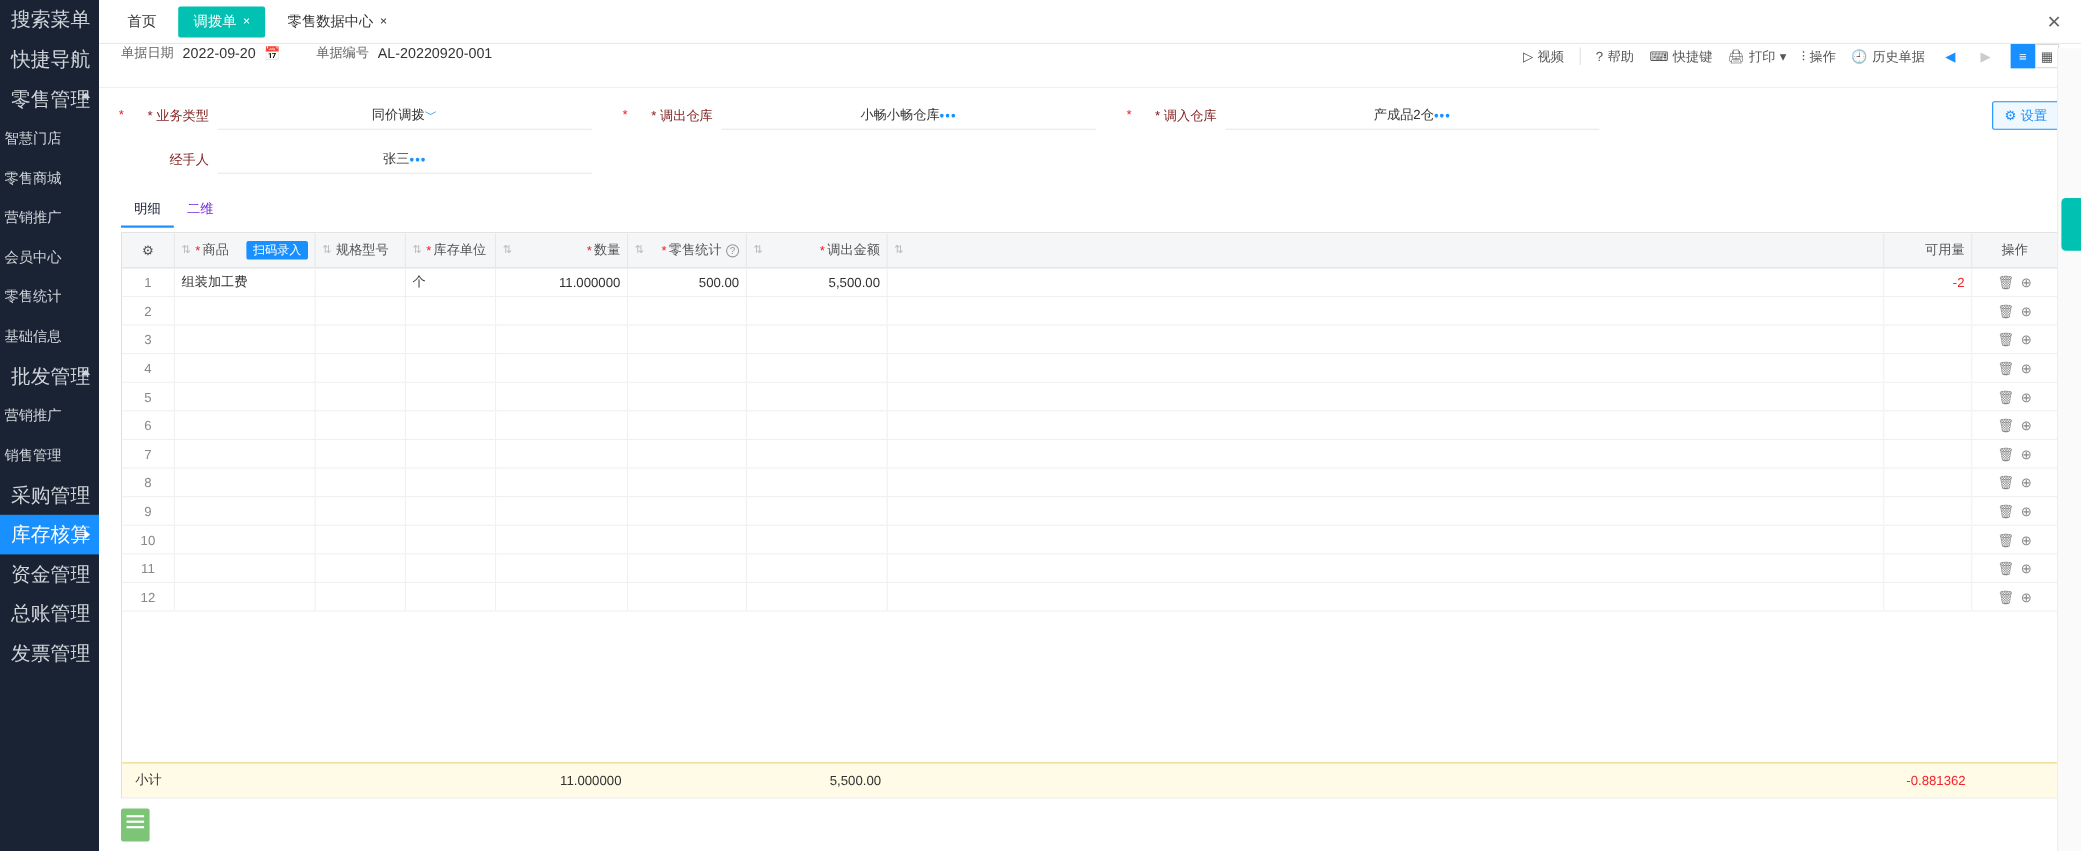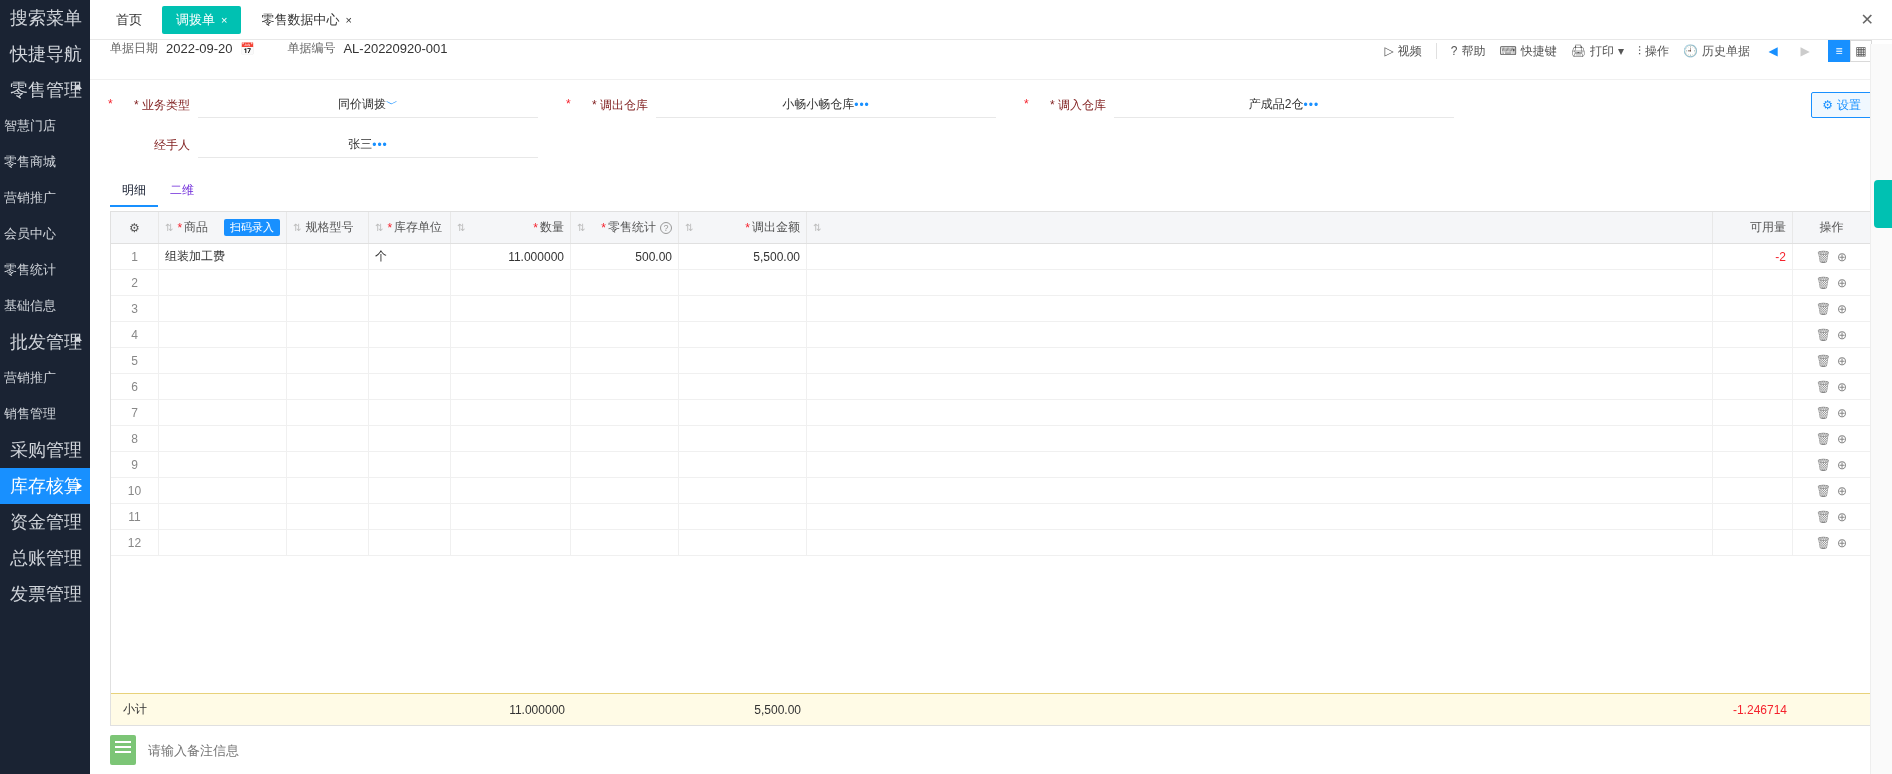--- a/index.html
+++ b/index.html
@@ -436,27 +436,26 @@
           </div>
         <div class="gfoot">
           <div class="gcell w-idx" style="justify-content:center">小计</div>
           <div class="gcell w-prod"></div>
             <div class="gcell w-spec"></div>
             <div class="gcell w-unit"></div>
           <div class="gcell w-qty" style="justify-content:flex-end">11.000000</div>
           <div class="gcell w-cost"></div>
           <div class="gcell w-amt" style="justify-content:flex-end">5,500.00</div>
           <div class="gcell w-gap"></div>
-          <div class="gcell w-avail neg" style="justify-content:flex-end">-1.246714</div>
+          <div class="gcell w-avail neg" style="justify-content:flex-end">-0.881362</div>
           <div class="gcell w-ops"></div>
         </div>
       </div>
     </div>
 
     <div class="remark-bar">
       <div class="note-icon"></div>
-      <input placeholder="请输入备注信息" style="">
     </div>
 
     <div class="right-strip"></div>
     <div class="right-edge"></div>
   </div>
 </div>
 
 </body></html>

